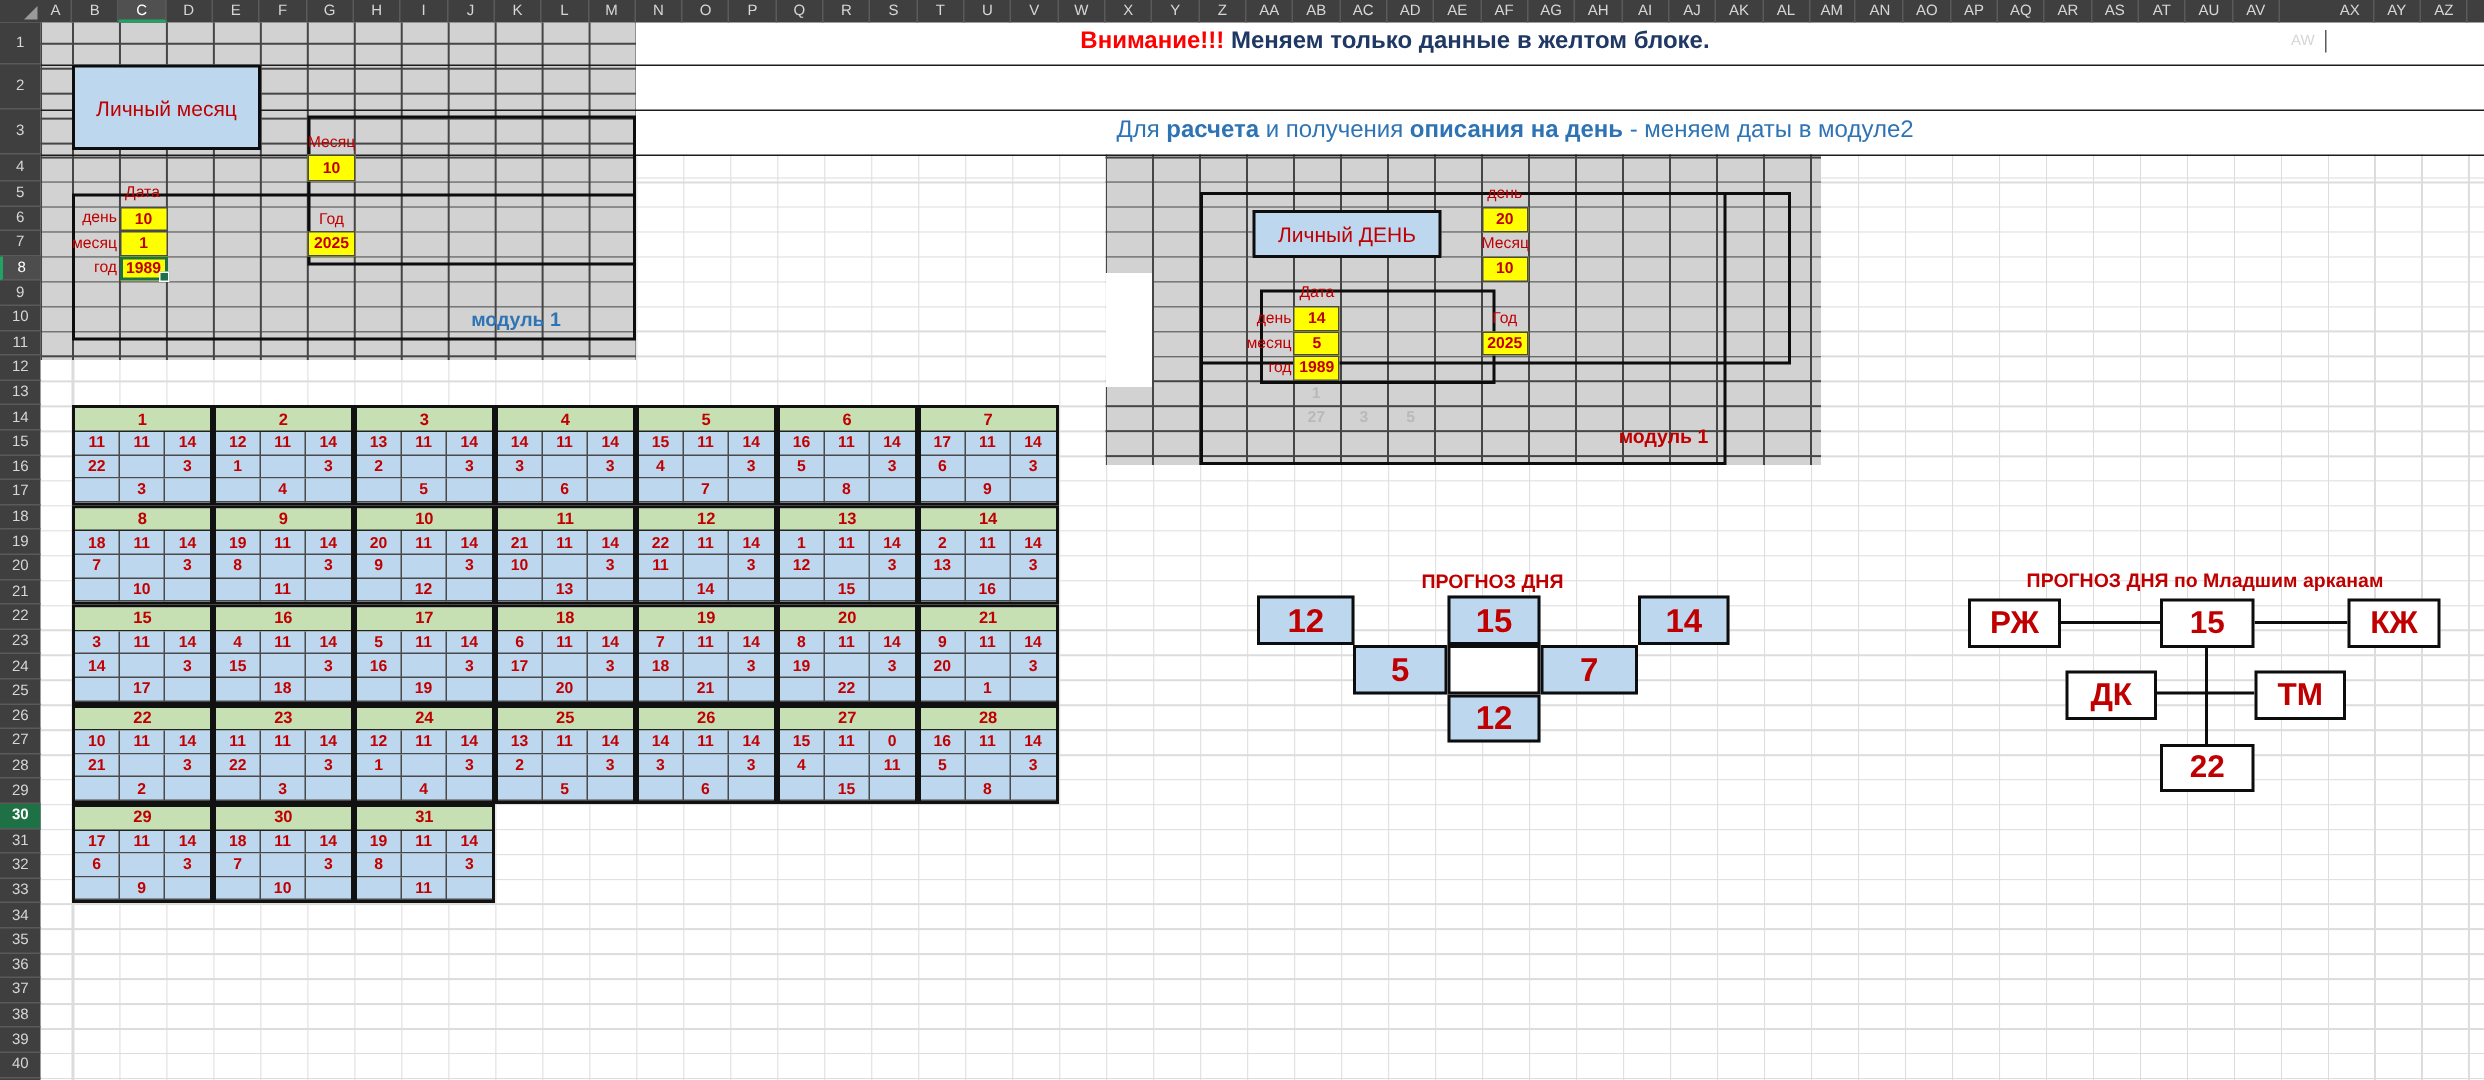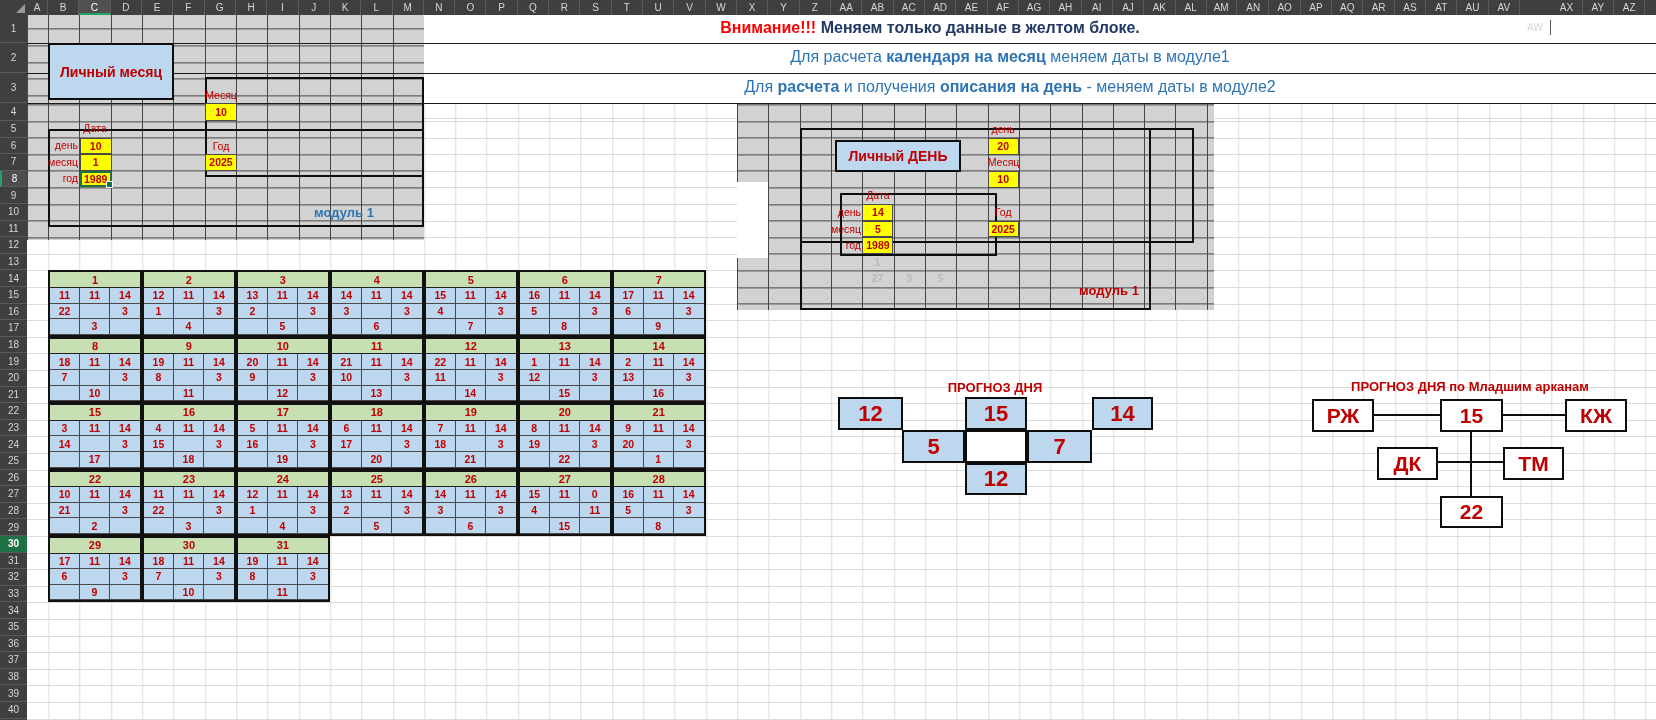--- a/index.html
+++ b/index.html
@@ -29,21 +29,21 @@
     background-image:
       repeating-linear-gradient(90deg,#454545 0 1px,transparent 1px 31.32px),
       repeating-linear-gradient(180deg,#454545 0 1px,transparent 1px 16.6px);}
   #gray1{left:27px;top:15px;width:397px;height:225px;background-position:21px 0,0 89.4px;}
   #gray2{left:737px;top:103px;width:477px;height:207px;background-position:0 0,0 1.4px;}
   #gray2-notch{position:absolute;left:737px;top:182px;width:31px;height:76px;background:#fff;z-index:3;}
   
   .thickbox{position:absolute;border:2.5px solid #0d0d0d;box-sizing:border-box;z-index:5;}
   .bluebox{position:absolute;border:2.5px solid #0d0d0d;background:#bdd7ee;box-sizing:border-box;
            display:flex;align-items:center;justify-content:center;color:#c00000;
-           font-weight:bold;font-size:14px;z-index:7;}
+           font-weight:normal;font-size:14px;z-index:7;}
   
   .lbl{position:absolute;color:#c00000;font-size:10.5px;line-height:15px;text-align:center;z-index:8;}
   .lbl.r{text-align:right;}
   .ycell{position:absolute;background:#ffff00;border:1px solid #4a4a4a;box-sizing:border-box;
          color:#c00000;font-size:10.5px;font-weight:bold;display:flex;align-items:center;
          justify-content:center;z-index:8;}
   .ycell.selected{border:2px solid #1e7145;}
   .ycell.selected:after{content:"";position:absolute;right:-3px;bottom:-3px;width:5px;height:5px;
          background:#1e7145;border:1px solid #fff;}
   .caption1{position:absolute;color:#2e74b5;font-weight:bold;font-size:13px;z-index:8;text-align:center;}
@@ -85,21 +85,20 @@
 
   <div id="gray1" class="gray-region"></div>
   <div id="gray2" class="gray-region"></div>
   <div id="gray2-notch"></div>
 
   <div class="rowsep" style="top:43px"></div>
   <div class="rowsep" style="top:73px"></div>
   <div class="rowsep" style="top:103px"></div>
 
   <div id="notice1" class="notice"><span class="warn">Внимание!!!</span><span>  Меняем только данные в желтом блоке.</span></div>
-  <div id="notice2" class="notice"><span>Для расчета </span><span class="b">календаря на месяц</span><span> меняем даты в модуле1</span></div>
   <div id="notice3" class="notice"><span>Для </span><span class="b">расчета</span><span> и получения </span><span class="b">описания на день</span><span> -  меняем даты в модуле2</span></div>
 
   <div class="thickbox" style="left:205px;top:77px;width:219px;height:100px"></div>
   <div class="thickbox" style="left:48px;top:129px;width:376px;height:98px"></div>
   <div class="bluebox" style="left:48px;top:43px;width:126px;height:57px">
       <span>Личный месяц</span>
     </div>
   <div class="lbl" style="left:205px;top:88px;width:32px">Месяц</div>
   <div class="ycell" style="left:205px;top:103px;width:32px;height:18px">10</div>
   <div class="lbl" style="left:79px;top:121px;width:32px">Дата</div>

